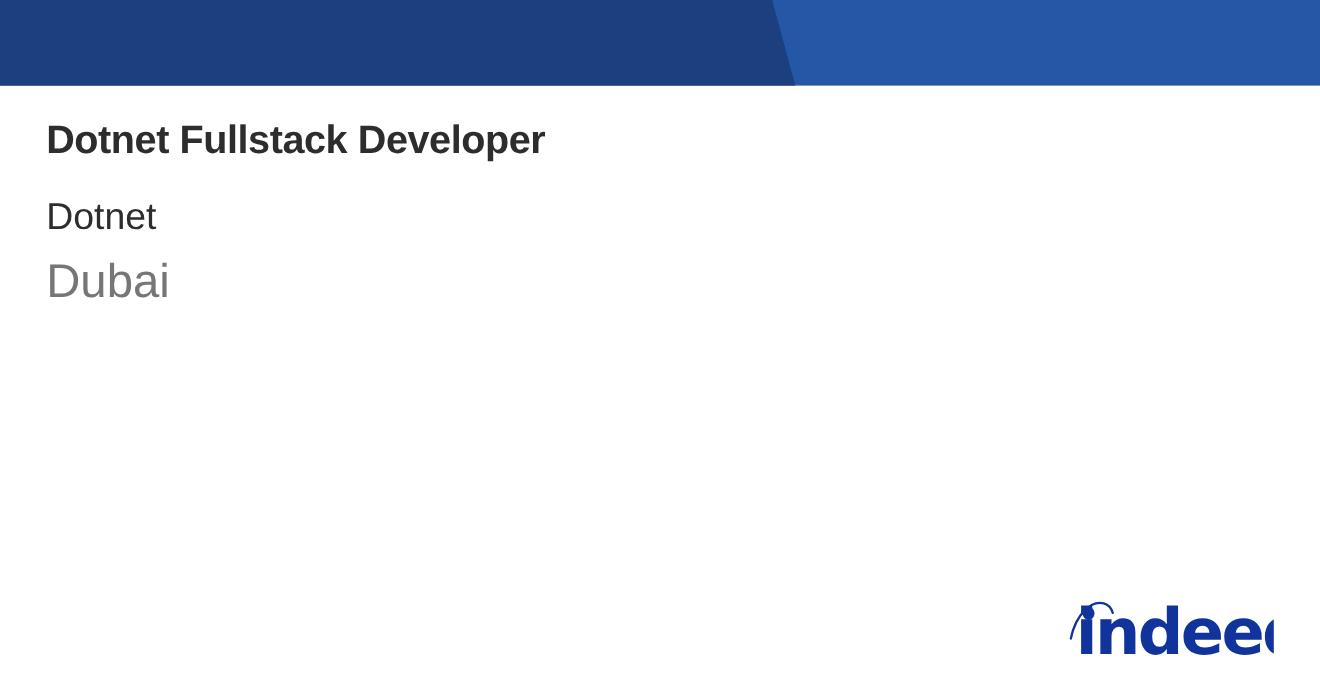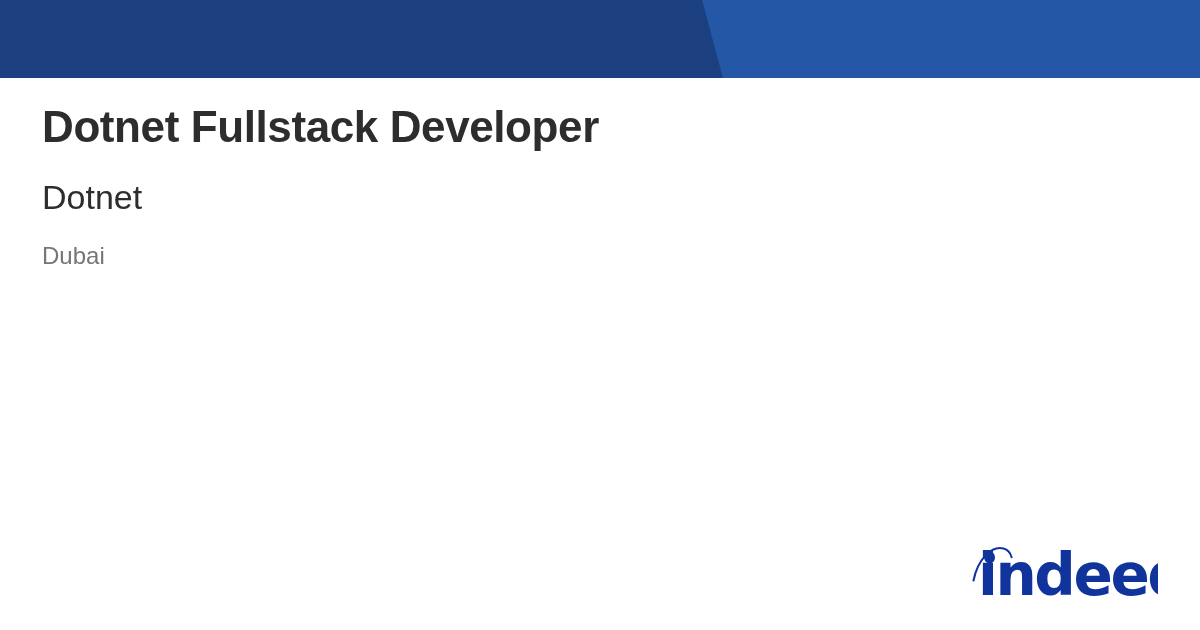--- a/index.html
+++ b/index.html
@@ -39,40 +39,40 @@
 
   
   .content {
     position: absolute;
     left: 42px;
     top: 96px;
     width: 1110px;
   }
 
   .job-title {
-    font-size: 44px;
+    font-size: 36px;
     line-height: 62px;
     font-weight: 700;
     color: #2d2d2d;
     letter-spacing: -0.4px;
     margin: 0;
     white-space: nowrap;
   }
 
   .company-name {
     font-size: 34px;
     line-height: 44px;
     font-weight: 400;
     color: #2d2d2d;
     margin: 17px 0 0 0;
     white-space: nowrap;
   }
 
   .job-location {
-    font-size: 24px;
+    font-size: 43px;
     line-height: 44px;
     font-weight: 400;
     color: #767676;
     margin: 15px 0 0 0;
     white-space: nowrap;
   }
 
   
   .logo {
     position: absolute;

